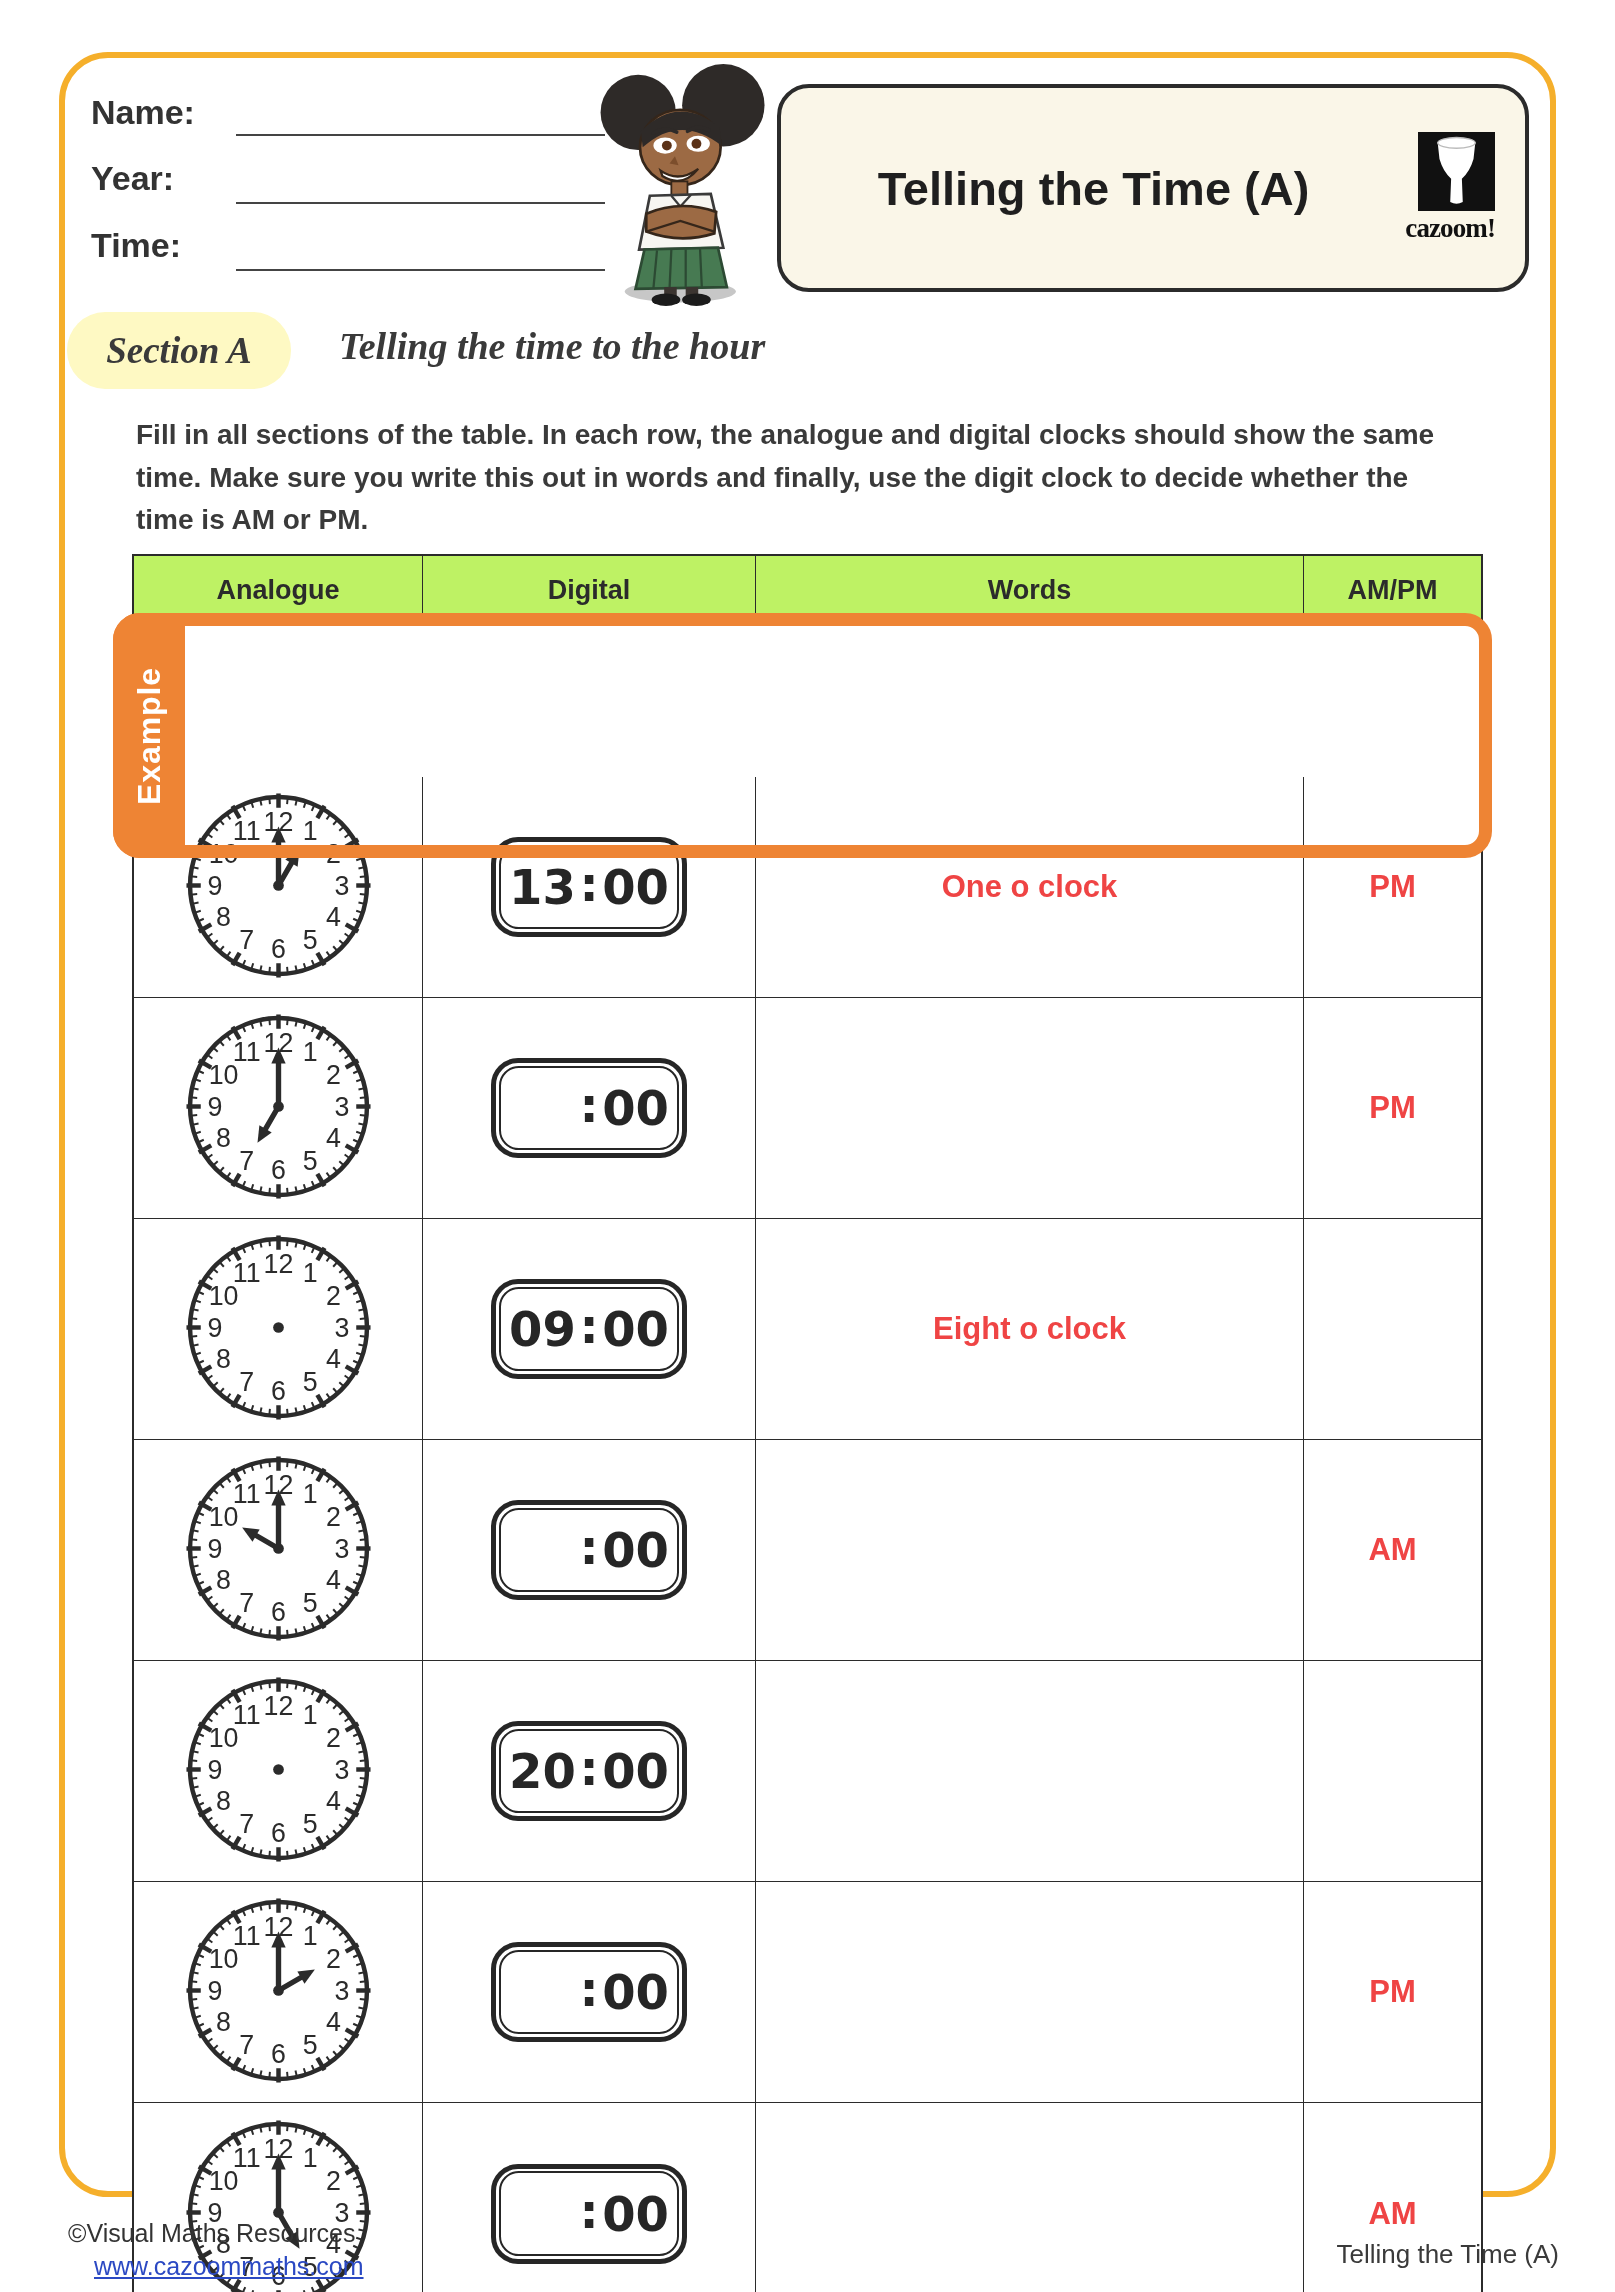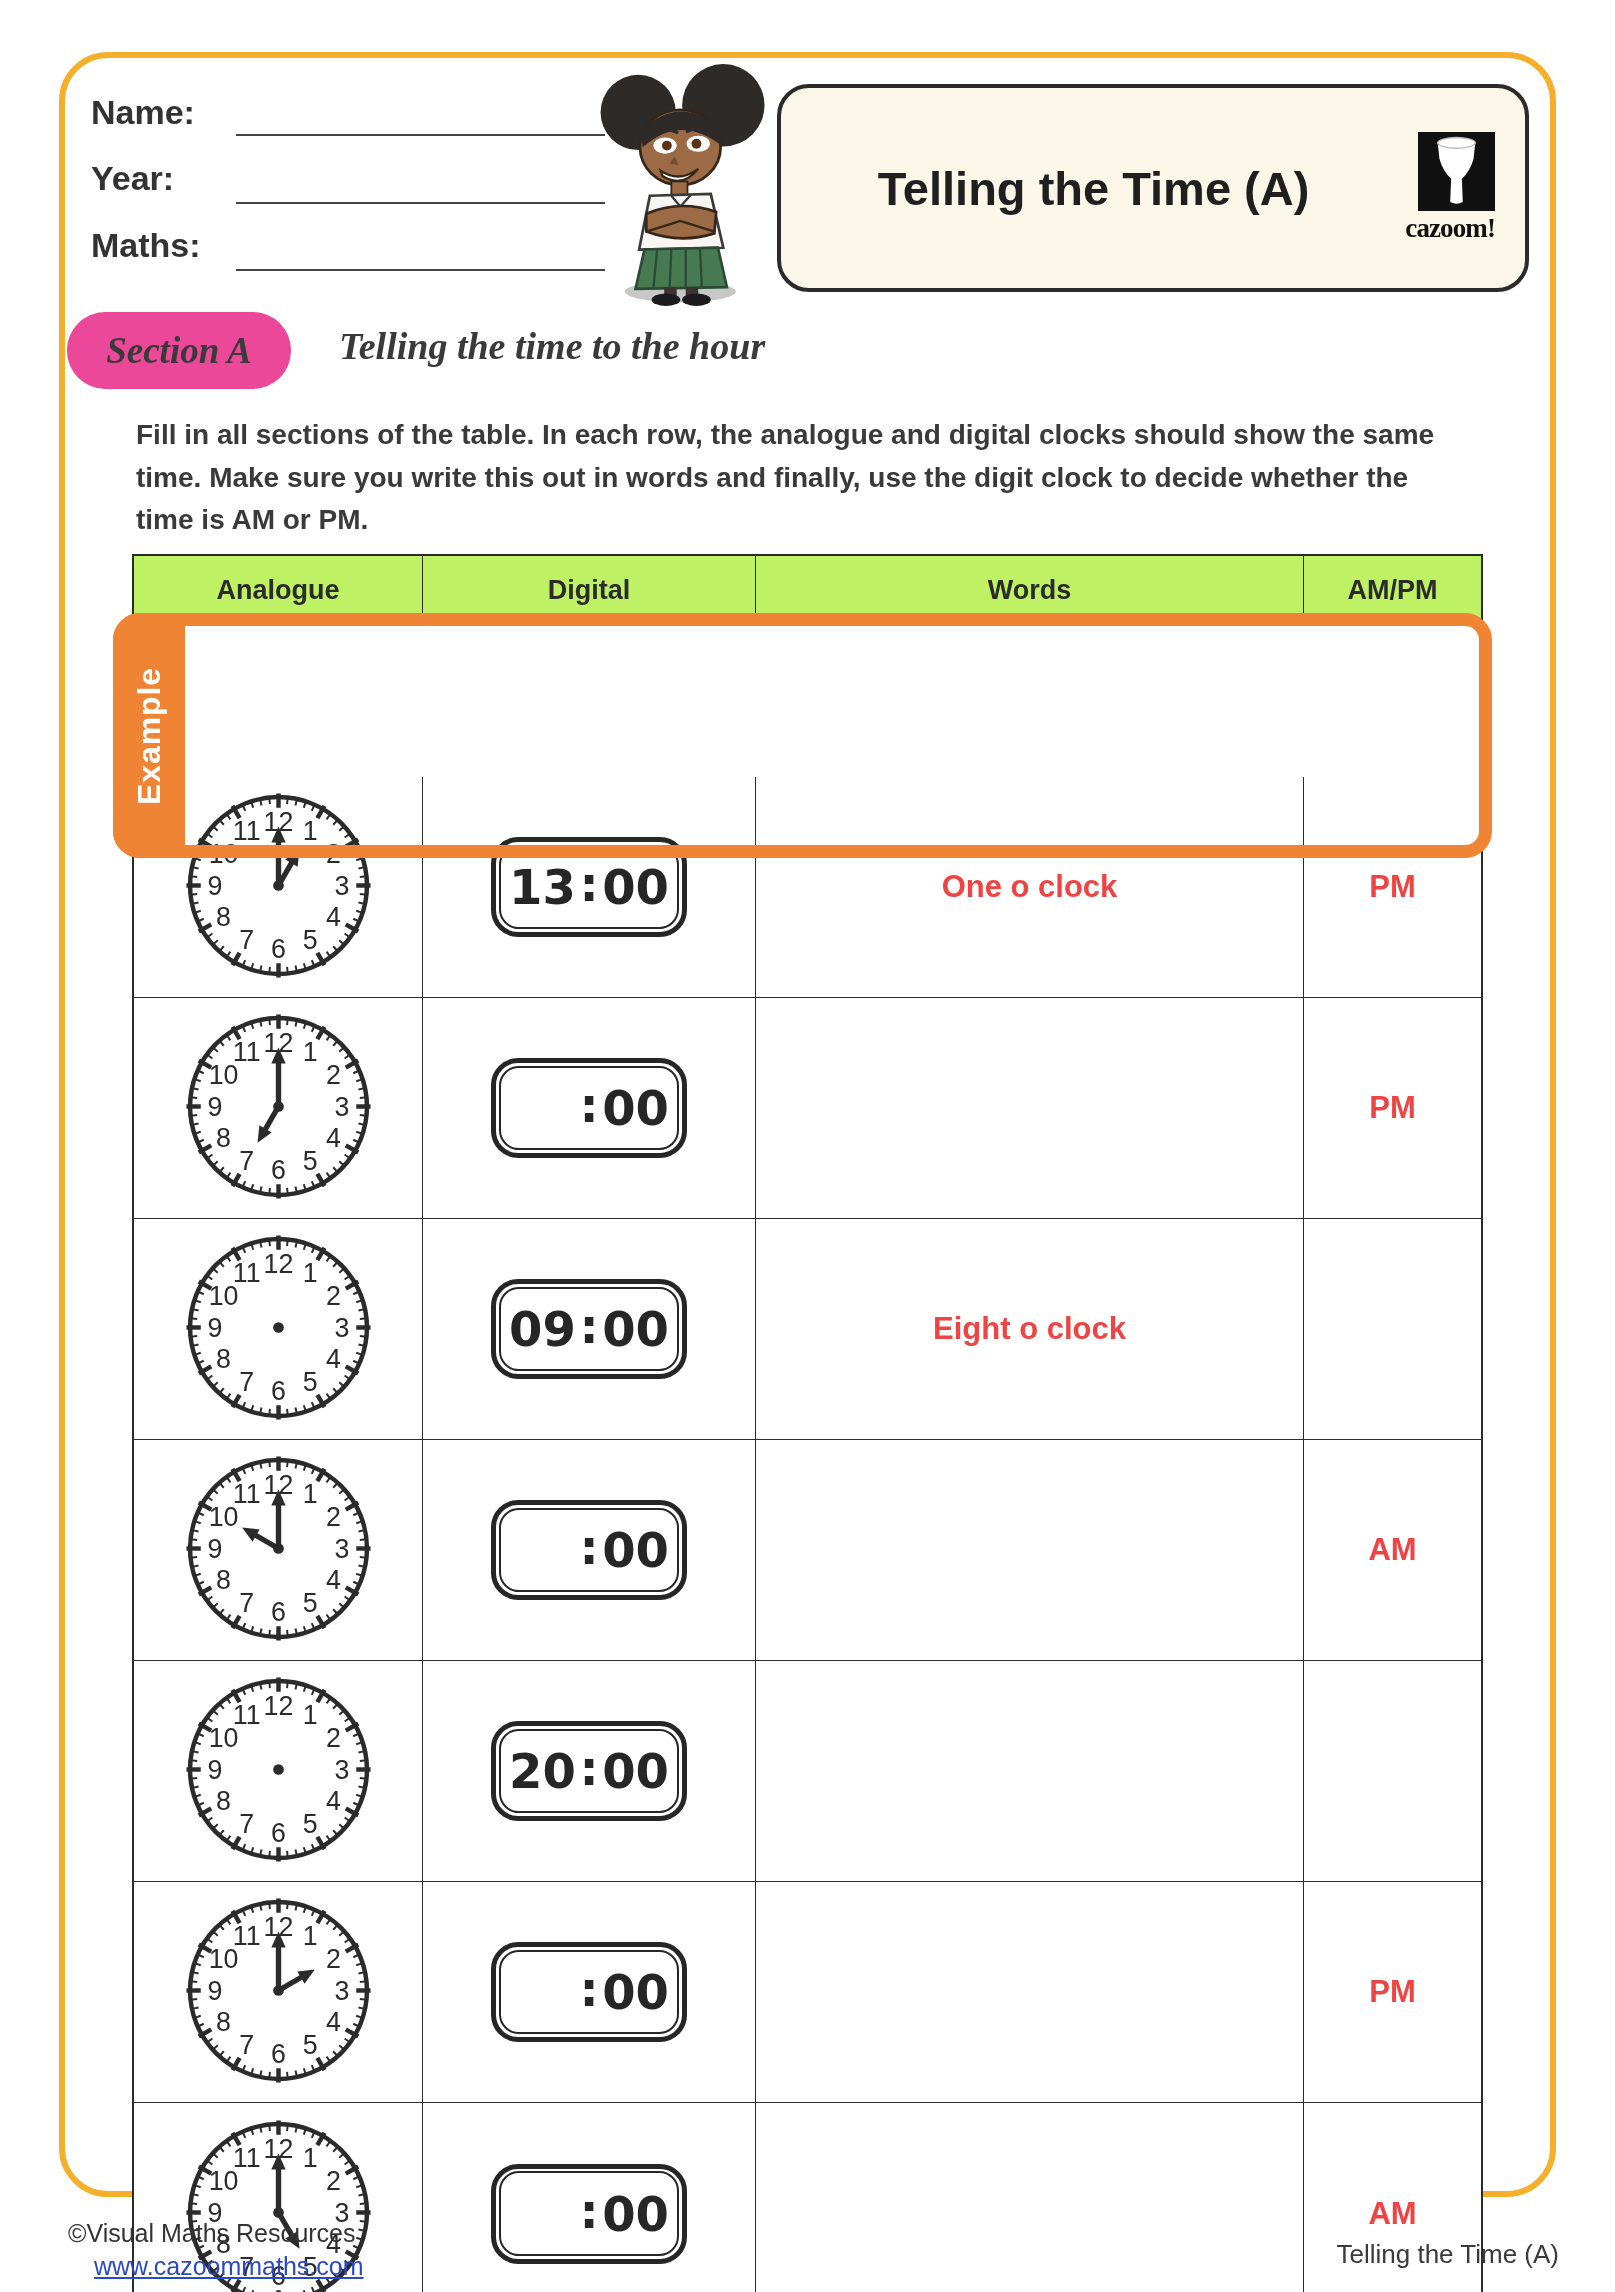--- a/index.html
+++ b/index.html
@@ -13,21 +13,21 @@
   .field-line{position:absolute;width:369px;border-bottom:2.7px solid #444;height:0;}
   #girl{position:absolute;left:571px;top:63px;}
   #title-box{position:absolute;left:777px;top:84px;width:752px;height:208px;
         background:#FAF6E8;border:4.5px solid #2b2b2b;border-radius:32px;
         box-sizing:border-box;display:flex;align-items:center;}
   #title-text{flex:1;text-align:center;font-size:47px;font-weight:700;color:#1f1f1f;padding-left:27px;}
   #logo{width:116px;margin-right:30px;display:flex;flex-direction:column;align-items:flex-end;}
   #logo-mark{width:77px;height:79px;background:#111;display:flex;align-items:center;justify-content:center;}
   #logo-word{font-family:"Liberation Serif",serif;font-weight:700;font-size:27px;color:#111;letter-spacing:-0.9px;margin-top:1.8px;}
   
-  #section-badge{position:absolute;left:67px;top:312px;width:224px;height:77px;background:#ec4899;
+  #section-badge{position:absolute;left:67px;top:312px;width:224px;height:77px;background:#fef9c3;
         border-radius:38px;display:flex;align-items:center;justify-content:center;}
   #section-badge span, #section-heading{font-family:"Liberation Serif",serif;font-style:italic;font-weight:700;color:#3a3a3a;}
   #section-badge span{font-size:37px;}
   #section-heading{position:absolute;left:339px;top:324px;font-size:38px;}
   #instructions{position:absolute;left:136px;top:414px;width:1325px;font-size:28px;font-weight:700;
         color:#3a3a3a;line-height:1.52;}
   
   #worksheet-table{position:absolute;left:132px;top:554px;border:2.7px solid #2b2b2b;}
   #table-grid{display:grid;grid-template-columns:289px 333px 548px 177px;grid-auto-rows:221px;}
   .hcell{height:70px;background:#bef264;display:flex;align-items:center;justify-content:center;
@@ -60,21 +60,21 @@
   #footer-right{position:absolute;left:1075px;top:2239px;width:484px;text-align:right;font-size:26px;color:#3a3a3a;}
 </style>
 </head>
 <body>
 
 <div id="page">
   <div id="page-border"></div>
 
   <div class="field-label" style="top:93px;">Name:</div>
   <div class="field-label" style="top:159px;">Year:</div>
-  <div class="field-label" style="top:226px;">Maths:</div>
+  <div class="field-label" style="top:226px;">Time:</div>
   <div class="field-line" style="left:236px;top:134px;"></div>
   <div class="field-line" style="left:236px;top:202px;"></div>
   <div class="field-line" style="left:236px;top:269px;"></div>
 
   <div id="girl">
     <svg width="224" height="244" viewBox="0 0 250 272">
       <ellipse cx="122" cy="255" rx="62" ry="12" fill="#c7c7c7"></ellipse>
       <circle cx="75" cy="55" r="42" fill="#2e2a28"></circle>
       <circle cx="170" cy="47" r="46" fill="#2e2a28"></circle>
       <ellipse cx="122" cy="94" rx="45" ry="42" fill="#9c6a44" stroke="#35261a" stroke-width="3"></ellipse>

